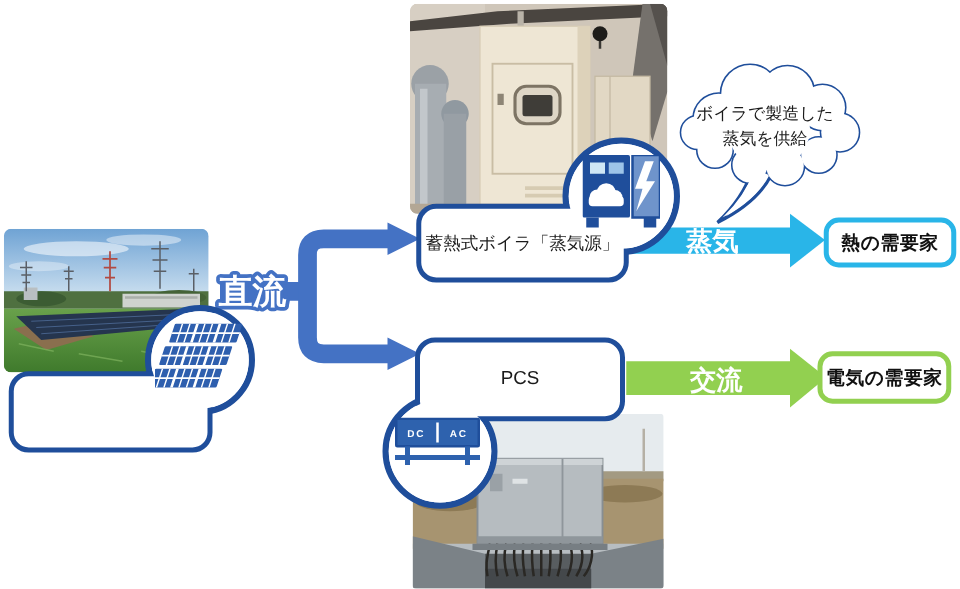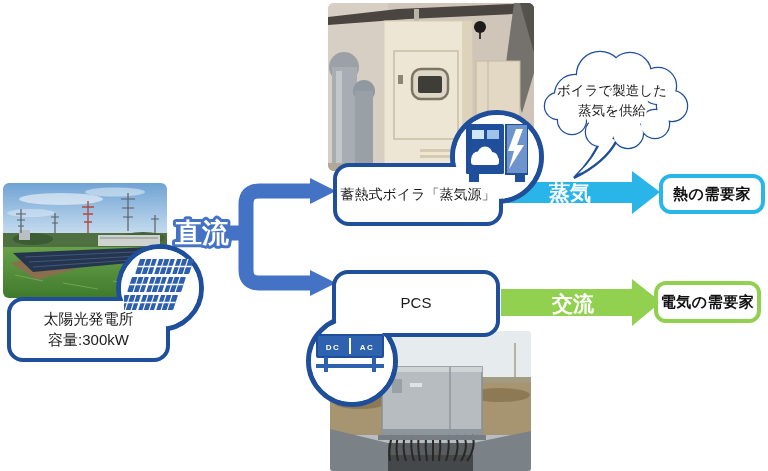--- a/index.html
+++ b/index.html
@@ -154,24 +154,20 @@
   <div class="bump-border" style="left:306px;top:315px;width:92px;height:92px;"></div>
 
   <div class="node-box" style="left:7px;top:297px;width:163px;height:65px;"></div>
   <div class="node-box" style="left:333px;top:163px;width:170px;height:63px;"></div>
   <div class="node-box" style="left:332px;top:270px;width:168px;height:67px;"></div>
 
   <div class="bump-fill" style="left:121px;top:249px;width:78px;height:78px;"></div>
   <div class="bump-fill" style="left:455px;top:115px;width:84px;height:84px;"></div>
   <div class="bump-fill" style="left:311px;top:320px;width:82px;height:82px;"></div>
 
-  <div class="node-text" id="txt-solar" style="left:7px;top:297px;width:163px;height:65px;">
-    <div class="l1">太陽光発電所</div>
-    <div class="l2">容量:300kW</div>
-  </div>
   <div class="node-text" id="txt-boiler" style="left:333px;top:163px;width:170px;height:63px;">
     <div class="l1">蓄熱式ボイラ「蒸気源」</div>
   </div>
   <div class="node-text" id="txt-pcs" style="left:332px;top:270px;width:168px;height:67px;">
     <div class="l1">PCS</div>
   </div>
 
   <svg class="icon-svg" style="left:124px;top:258px;" width="72" height="54" viewBox="0 0 72 54">
     <g transform="translate(16,1) skewX(-18)">
       <rect x="0" y="0" width="54" height="15" rx="1" fill="#2e5fae"></rect>

